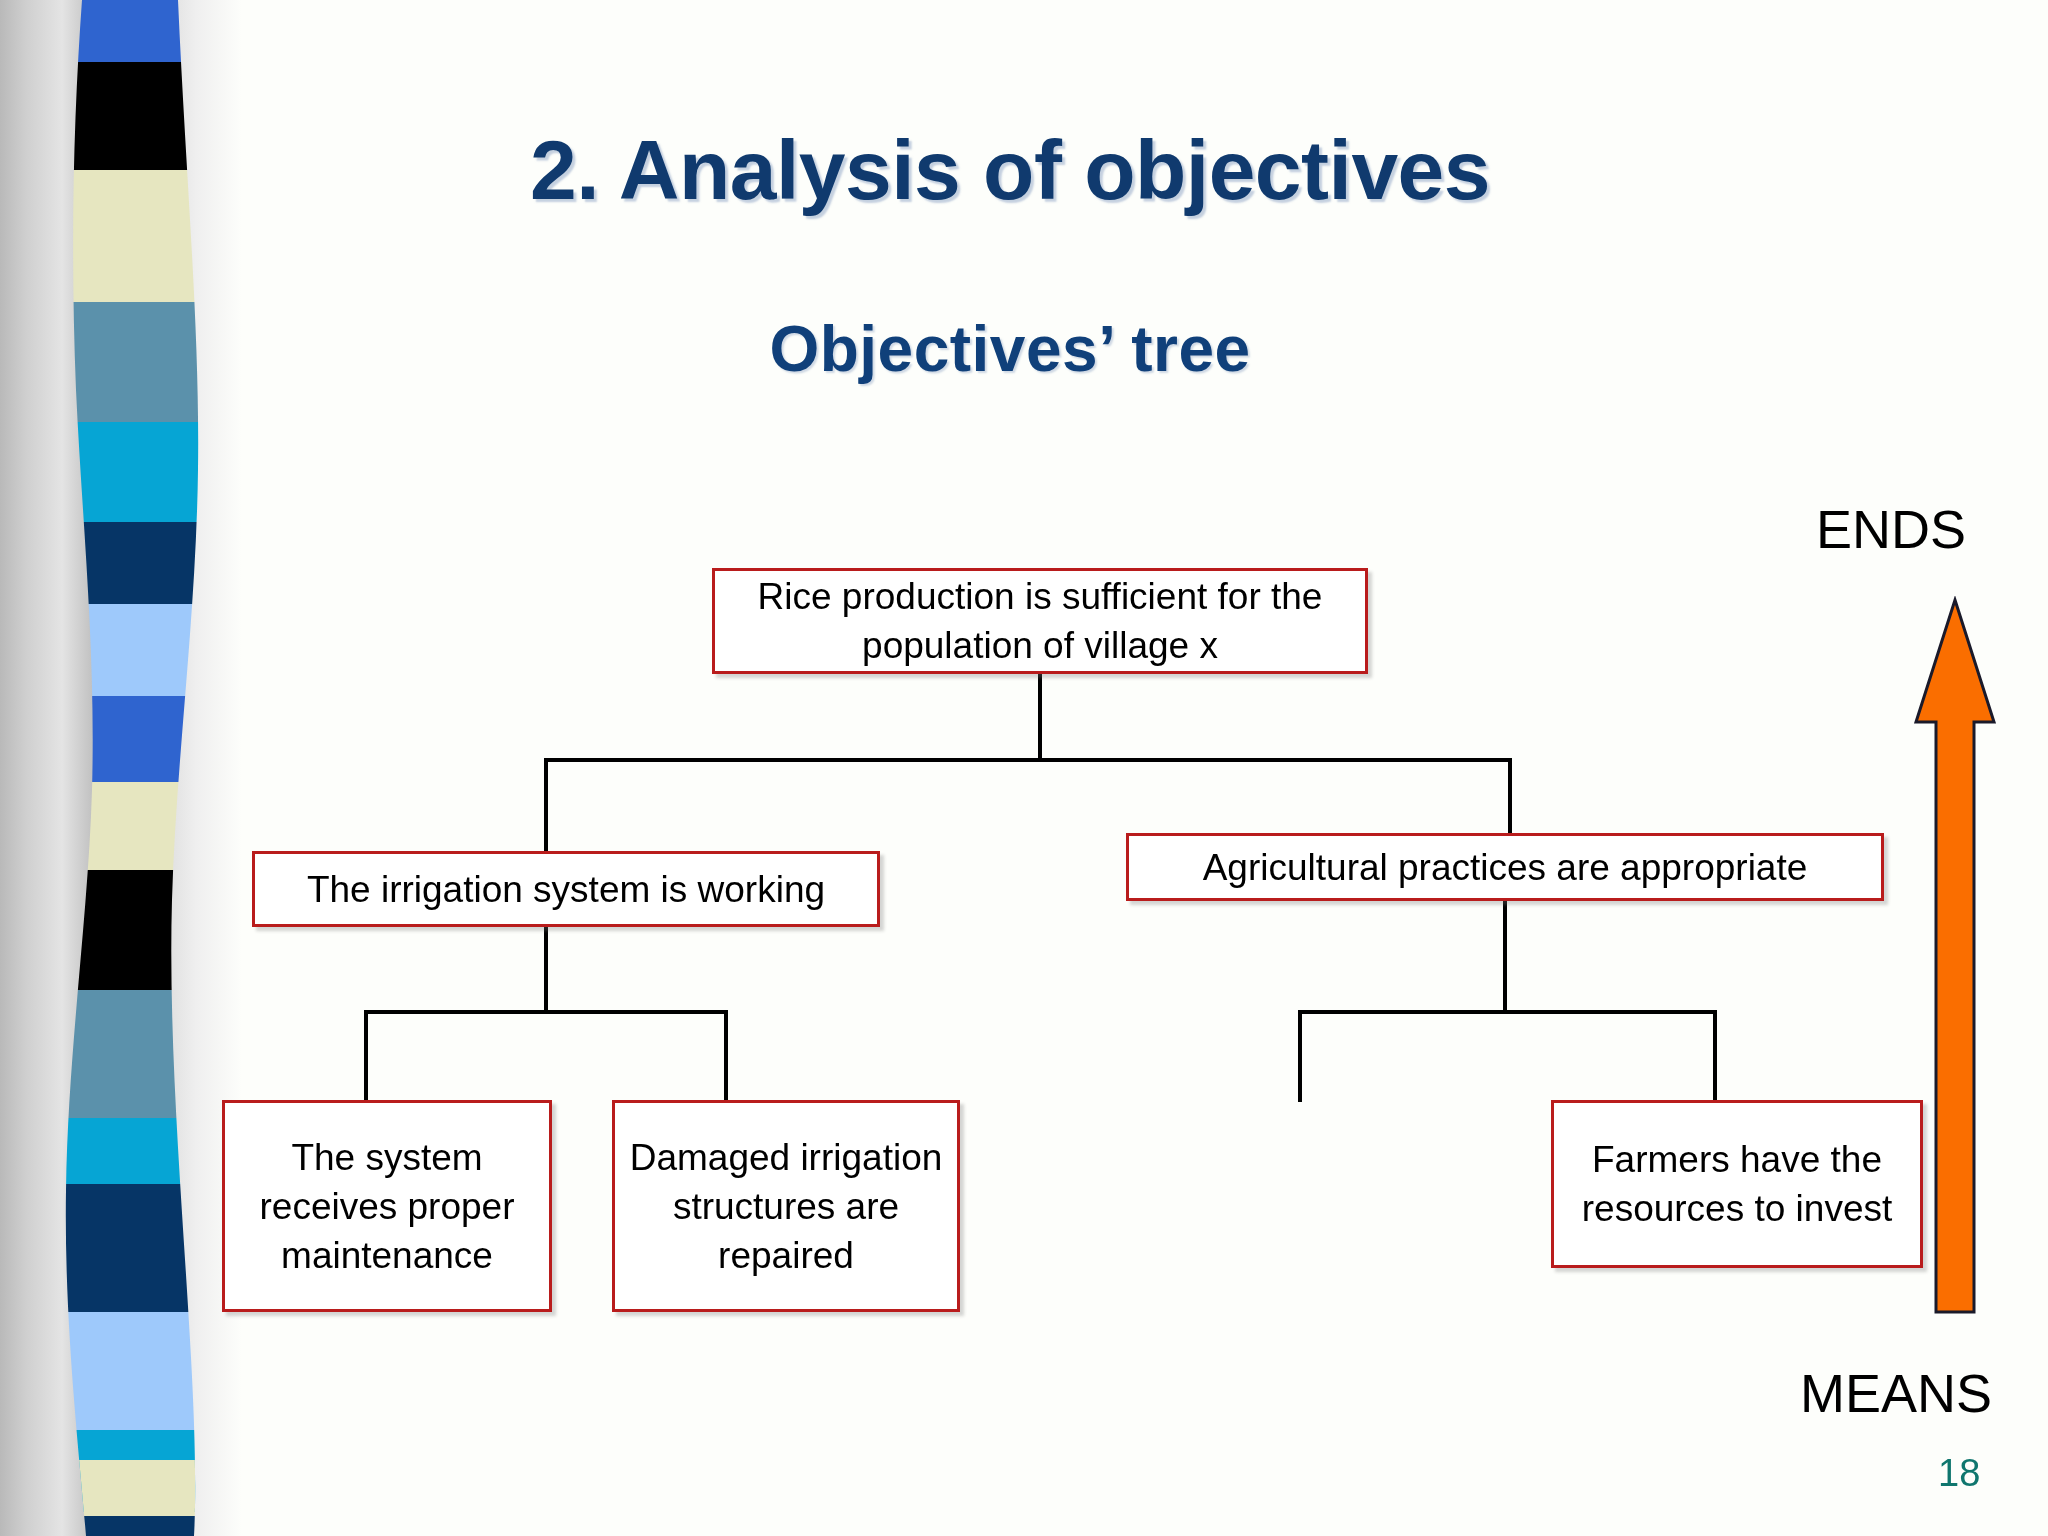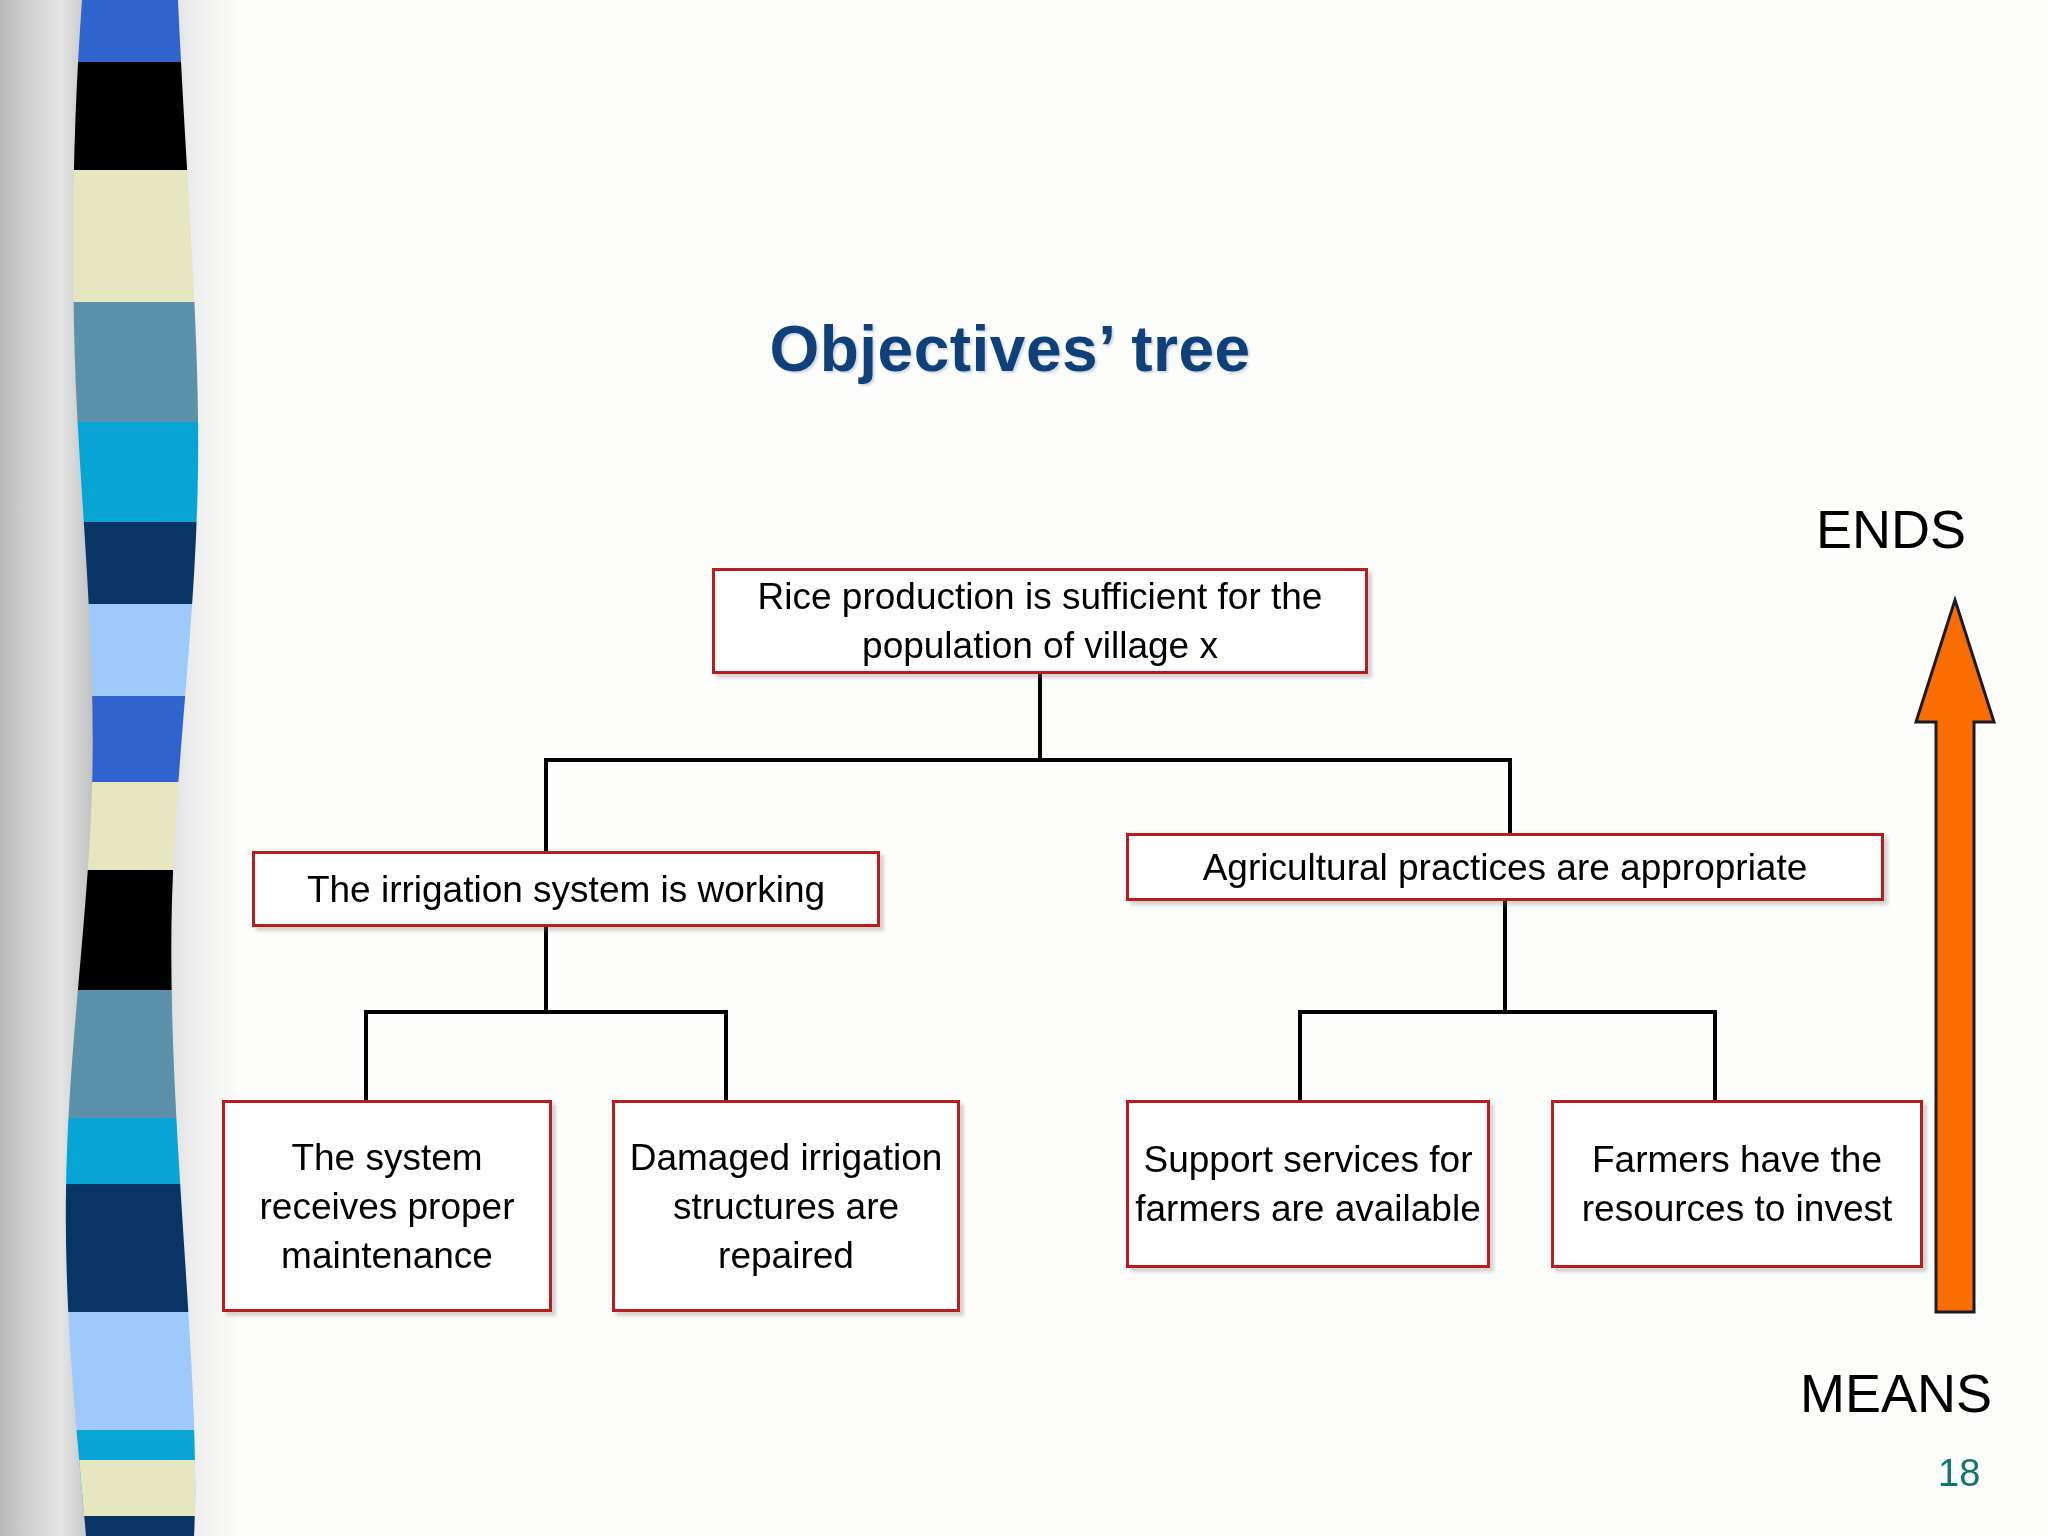--- a/index.html
+++ b/index.html
@@ -173,20 +173,21 @@
         <rect x="0" y="1118" width="245" height="66" fill="#06a5d4"></rect>
         <rect x="0" y="1184" width="245" height="128" fill="#063566"></rect>
         <rect x="0" y="1312" width="245" height="118" fill="#9ec9fb"></rect>
         <rect x="0" y="1430" width="245" height="82" fill="#06a5d4"></rect>
         <rect x="0" y="1460" width="245" height="56" fill="#e6e6c0"></rect>
         <rect x="0" y="1516" width="245" height="20" fill="#063566"></rect>
       </g>
     </svg>
   </div>
 
+  <div class="title">2. Analysis of objectives</div>
   <div class="subtitle">Objectives’ tree</div>
 
   <svg class="connectors" viewBox="0 0 2048 1536" xmlns="http://www.w3.org/2000/svg">
     <g stroke="#000000" stroke-width="4" fill="none" stroke-linecap="square">
 
       <line x1="1040" y1="674" x2="1040" y2="760"></line>
       <line x1="546" y1="760" x2="1510" y2="760"></line>
       <line x1="546" y1="760" x2="546" y2="851"></line>
       <line x1="1510" y1="760" x2="1510" y2="833"></line>
 
@@ -215,23 +216,20 @@
   </div>
 
   <div class="node" id="node-maint">
     <span>The system receives proper maintenance</span>
   </div>
 
   <div class="node" id="node-damage">
     <span>Damaged irrigation structures are repaired</span>
   </div>
 
-  <div class="node" id="node-supp">
-    <span>Support services for farmers are available</span>
-  </div>
 
   <div class="node" id="node-farm">
     <span>Farmers have the resources to invest</span>
   </div>
 
   <div class="ends-label">ENDS</div>
 
   <div class="arrow-wrap">
     <svg width="110" height="720" viewBox="0 0 110 720" xmlns="http://www.w3.org/2000/svg">
       <polygon points="55,4 94,126 74,126 74,716 36,716 36,126 16,126" fill="#fa6e00" stroke="#1a1a2a" stroke-width="3" stroke-linejoin="miter"></polygon>

